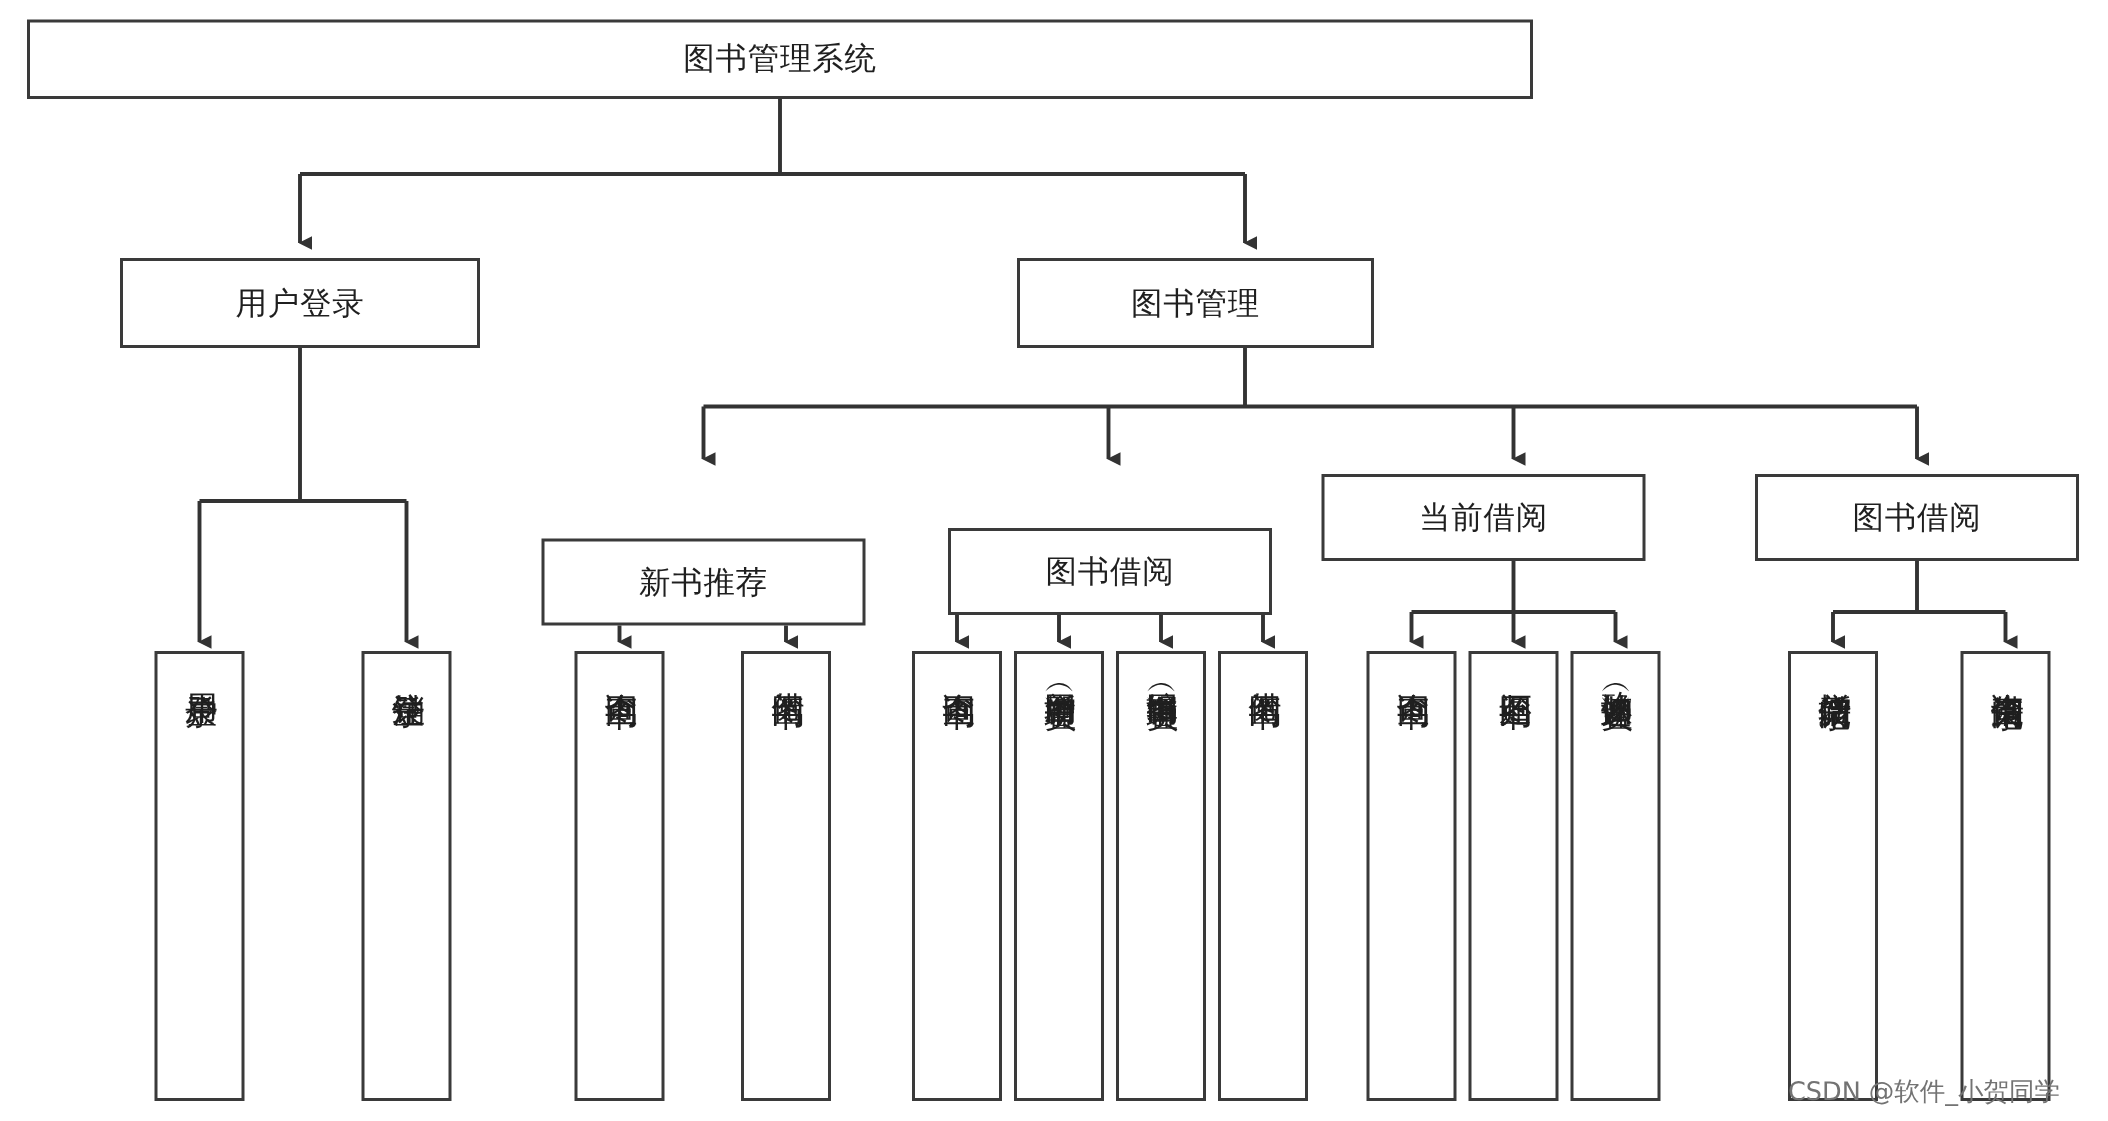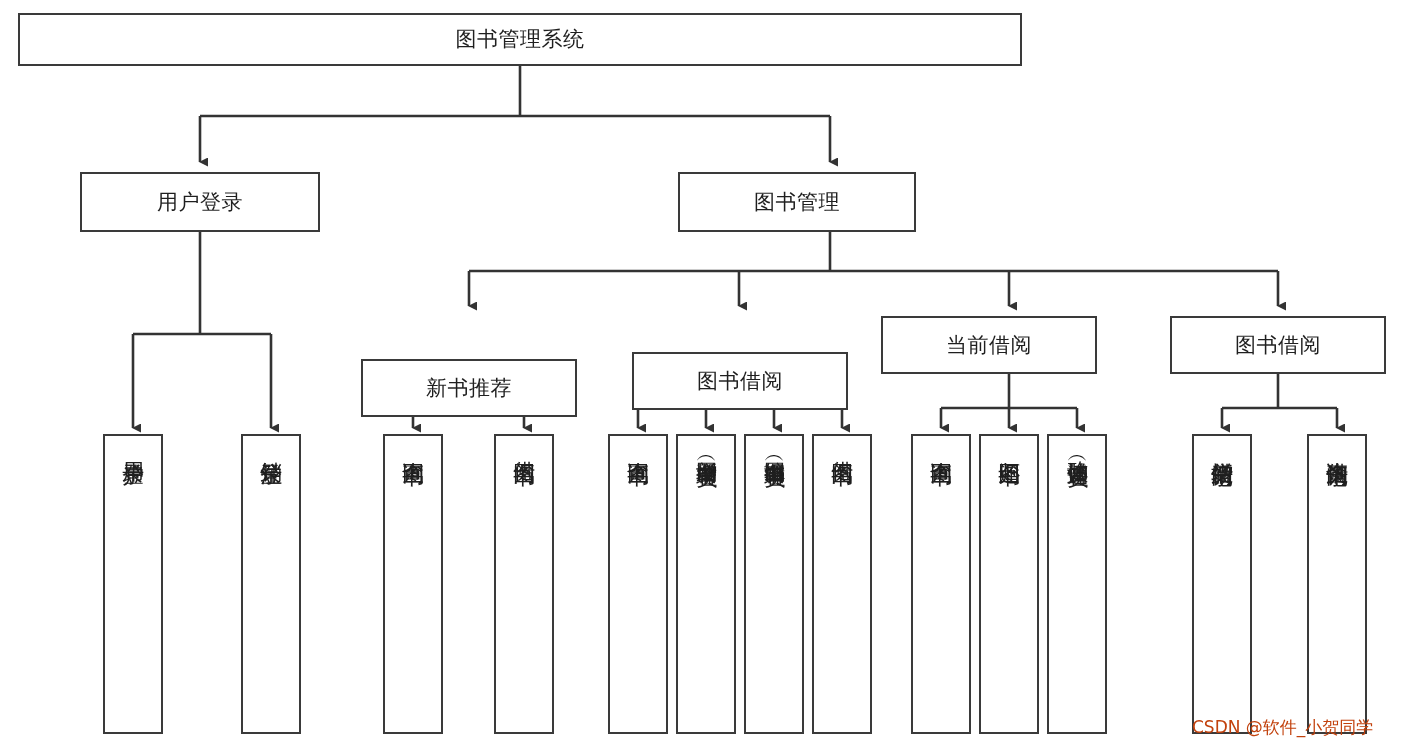--- a/index.html
+++ b/index.html
@@ -60,21 +60,21 @@
     white-space: nowrap;
   }
   .node.leaf.tall-text .node-label {
     font-size: 21px;
   }
   #watermark {
     position: absolute;
     left: 1192px;
     top: 716px;
     font-size: 17px;
-    color: #c2410c;
+    color: #737373;
     white-space: nowrap;
     z-index: 3;
     font-family: "DejaVu Sans", "Liberation Sans", sans-serif;
   }
 </style>
 </head>
 <body>
 
 <div id="diagram-canvas">
 

